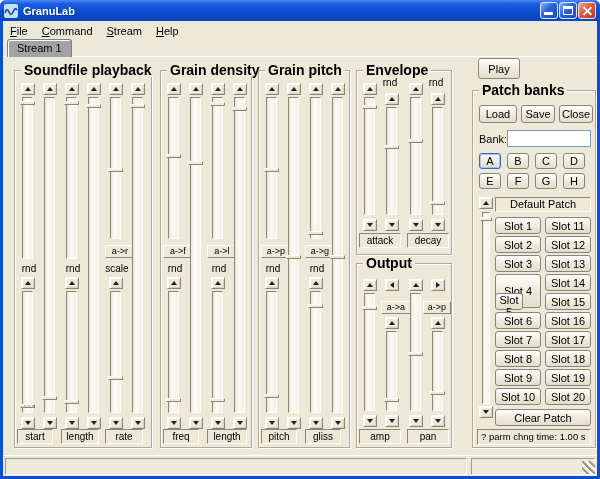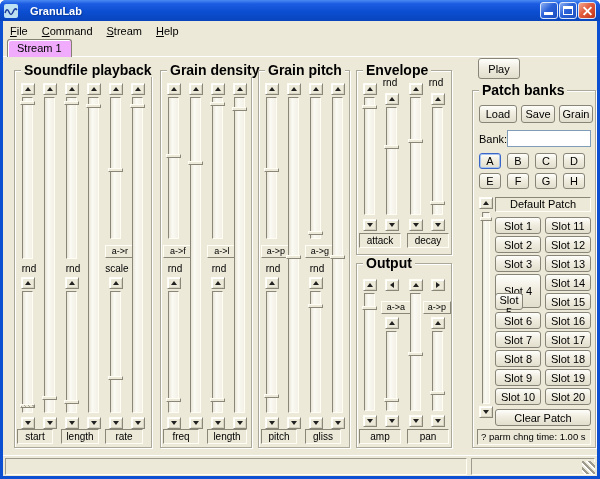--- a/index.html
+++ b/index.html
@@ -2,34 +2,34 @@
 <html><head>
 <meta charset="utf-8">
 <style>
   *{margin:0;padding:0;box-sizing:border-box}
   html,body{width:600px;height:479px}
   body{font-family:"Liberation Sans",sans-serif;font-size:11px;color:#000;background:#fff}
   .window{position:relative;width:600px;height:479px;background:#0c4fd0;border-radius:6px 6px 0 0;overflow:hidden}
   .titlebar{position:absolute;left:0;top:0;width:600px;height:21px;border-radius:5px 5px 0 0;
     background:linear-gradient(180deg,#4a8af2 0%,#1c5ce2 18%,#0c4ed2 55%,#0845bc 100%);
     display:flex;align-items:center;color:#fff;padding:0 4px}
-  .apptitle{font-weight:bold;margin-left:12px;text-shadow:1px 1px 1px #083a9c}
+  .apptitle{font-weight:bold;margin-left:5px;text-shadow:1px 1px 1px #083a9c}
   .appicon{width:14px;height:14px;display:block}
   .wbtn{position:absolute;top:2px;width:18px;height:17px;border:1px solid #dce8fa;border-radius:3px;
     background:linear-gradient(135deg,#8cb0f4,#2a61d8 45%,#1c4fc0);padding:0}
   .wbtn.close{background:linear-gradient(135deg,#f4a88e,#e25b3c 45%,#c03418)}
   .mn{position:absolute;left:3px;bottom:3px;width:9px;height:3px;background:#fff}
   .mx{position:absolute;left:3px;top:3px;width:10px;height:9px;border:1px solid #fff;border-top:3px solid #fff}
   .x1,.x2{position:absolute;left:3px;top:7px;width:11px;height:2px;background:#fff}
   .x1{transform:rotate(45deg)}.x2{transform:rotate(-45deg)}
   .bodyarea{position:absolute;left:3px;top:21px;width:594px;height:455px;background:#ece9d8}
   .menubar{position:absolute;left:3px;top:22px;width:594px;height:17px;display:flex;align-items:center}
   .mi{padding:2px 7px}
   .mi u{text-decoration:underline}
-  .tab{position:absolute;left:7px;top:39px;height:18px;padding:2px 9px 0 9px;background:#f0abfc;
+  .tab{position:absolute;left:7px;top:39px;height:18px;padding:2px 9px 0 9px;background:#a3a3a3;
     border:1px solid #848270;border-bottom:none;border-radius:3px 3px 0 0;box-shadow:inset 1px 1px 0 #fff}
   .paneline{position:absolute;left:3px;top:56px;width:594px;height:1px;background:#fff}
   .grp{position:absolute;border:1px solid #aca899;box-shadow:1px 1px 0 #fff,inset 1px 1px 0 #fff}
   .gt{position:absolute;top:-8px;left:6px;background:#ece9d8;padding:0 3px;font-weight:bold;font-size:14px;line-height:14px;white-space:nowrap}
   .spin{position:absolute;width:14px;height:12px;background:#ece9d8;border:1px solid;border-color:#fffdf4 #8a8778 #8a8778 #fffdf4;
     box-shadow:inset 1px 1px 0 #fff,inset -1px -1px 0 #d6d2c2;display:flex;align-items:center;justify-content:center;padding:0}
   .tu{width:0;height:0;border-left:3px solid transparent;border-right:3px solid transparent;border-bottom:4px solid #202020}
   .td{width:0;height:0;border-left:3px solid transparent;border-right:3px solid transparent;border-top:4px solid #202020}
   .tl{width:0;height:0;border-top:3px solid transparent;border-bottom:3px solid transparent;border-right:4px solid #202020}
   .tr{width:0;height:0;border-top:3px solid transparent;border-bottom:3px solid transparent;border-left:4px solid #202020}
@@ -389,21 +389,21 @@
       </button>
     <div class="plate" style="left:50px;top:165px;width:42px">pan</div>
   </div>
 
   <button class="xbtn" style="left:478px;top:58px;width:42px;height:21px">Play</button>
 
   <div class="grp" style="left:472px;top:90px;width:124px;height:358px">
     <span class="gt">Patch banks</span>
     <button class="xbtn" style="left:6px;top:14px;width:38px;height:18px">Load</button>
     <button class="xbtn" style="left:48px;top:14px;width:34px;height:18px">Save</button>
-    <button class="xbtn" style="left:86px;top:14px;width:34px;height:18px">Grain</button>
+    <button class="xbtn" style="left:86px;top:14px;width:34px;height:18px">Close</button>
     <span class="slbl" style="left:6px;top:42px;width:28px;text-align:left;font-size:11px">Bank:</span>
     <input class="field" style="left: 34px; top: 39px; width: 84px; height: 17px;" value="">
     <button class="xbtn sel" style="left:6px;top:62px;width:22px;height:16px">A</button>
     <button class="xbtn" style="left:34px;top:62px;width:22px;height:16px">B</button>
     <button class="xbtn" style="left:62px;top:62px;width:22px;height:16px">C</button>
     <button class="xbtn" style="left:90px;top:62px;width:22px;height:16px">D</button>
     <button class="xbtn" style="left:6px;top:82px;width:22px;height:16px">E</button>
     <button class="xbtn" style="left:34px;top:82px;width:22px;height:16px">F</button>
     <button class="xbtn" style="left:62px;top:82px;width:22px;height:16px">G</button>
     <button class="xbtn" style="left:90px;top:82px;width:22px;height:16px">H</button>

